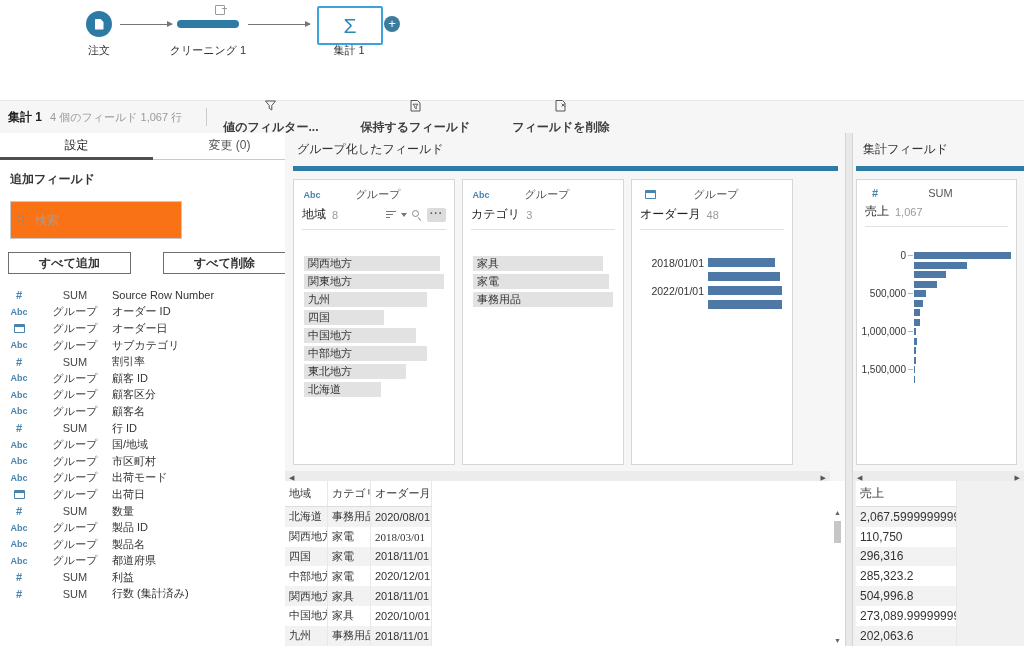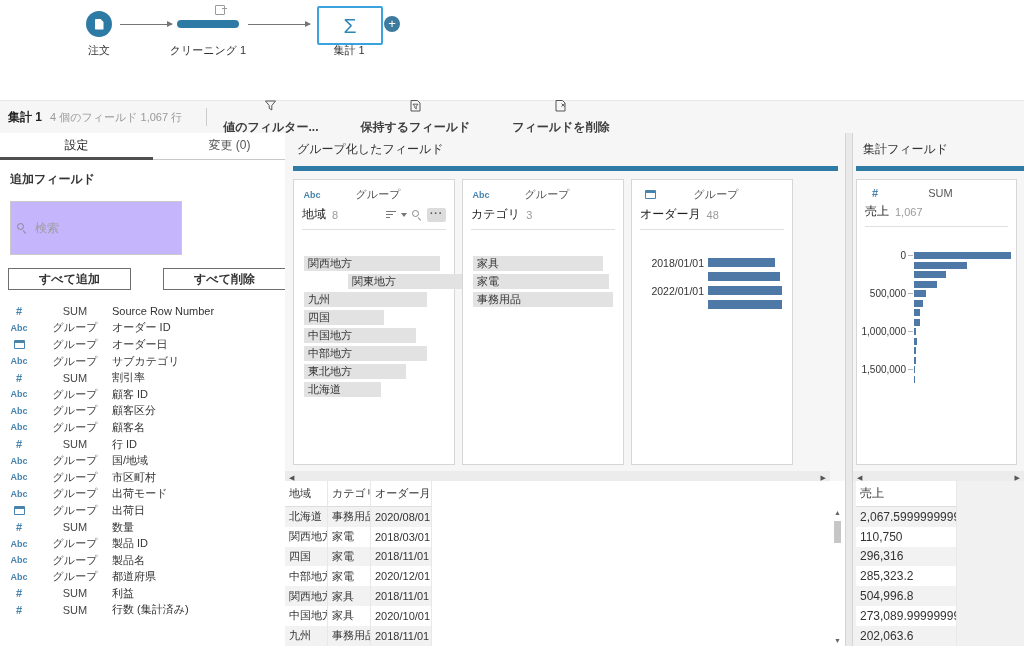--- a/index.html
+++ b/index.html
@@ -42,21 +42,21 @@
   
   .sidebar{position:absolute;left:0;top:133px;width:307px;bottom:0;background:#fff;
     border-right:1px solid #d9d9d9;box-sizing:border-box;}
   .tabs{display:flex;height:27px;}
   .tab{flex:1;text-align:center;font-size:12px;color:#555;line-height:25px;
     border-bottom:1px solid #c9c9c9;box-sizing:border-box;}
   .tab.active{color:#222;border-bottom:3px solid #4f4f4f;}
   .sb-section-title{font-size:12px;color:#333;font-weight:bold;padding:11px 10px 3px;}
   .sb-hint{font-size:12px;color:#a6a6a6;padding:3px 12px 0 10px;line-height:1.35;}
   .sb-search{margin:10px 10px 0;width:158px;height:20px;border:1px solid #c9c9c9;
-    display:flex;align-items:center;padding:16px 6px;gap:6px;background:#c4b5fd;}
+    display:flex;align-items:center;padding:8px 6px;gap:6px;background:#f97316;}
   .sb-search input{border:none;outline:none;flex:1;font-size:12px;color:#333;min-width:0;
     font-family:inherit;background:transparent;}
   .sb-search input::placeholder{color:#9e9e9e;}
   .mag-icon{display:inline-block;width:10px;height:10px;position:relative;flex:none;}
   .mag-icon::before{content:'';position:absolute;left:0;top:0;width:5px;height:5px;border:1px solid #8a8a8a;border-radius:50%;}
   .mag-icon::after{content:'';position:absolute;left:6px;top:7px;width:4px;height:1px;background:#8a8a8a;
     transform:rotate(45deg);transform-origin:left center;}
   .sb-buttons{display:flex;padding:13px 20px 8px 8px;gap:32px;}
   .sb-btn{flex:1;height:22px;border:1px solid #6e6e6e;background:#fff;font-size:12px;font-weight:bold;
     color:#333;text-align:center;line-height:20px;box-sizing:border-box;cursor:default;}
@@ -354,21 +354,21 @@
               <i></i>
             </span>
             <span class="caret-down"></span>
             <span class="mag-icon"></span>
             <span class="menu-btn">···</span>
           </span>
         </div>
         <div class="card-sep"></div>
         <div class="card-body">
           <div class="vrow" style="width: 97%;">関西地方</div>
-          <div class="vrow" style="width: 100%; margin-left: 44px;">関東地方</div>
+          <div class="vrow" style="width: 100%;">関東地方</div>
           <div class="vrow" style="width: 88%;">九州</div>
           <div class="vrow" style="width: 57%;">四国</div>
           <div class="vrow" style="width: 80%;">中国地方</div>
           <div class="vrow" style="width: 88%;">中部地方</div>
           <div class="vrow" style="width: 73%;">東北地方</div>
           <div class="vrow" style="width: 55%;">北海道</div>
         </div>
       </div>
       <div class="card">
         <div class="card-r1">
@@ -433,21 +433,21 @@
         <div class="gcell" style="width: 61px;">オーダー月</div>
       </div>
       <div class="grow striped">
         <div class="gcell" style="width: 43px;">北海道</div>
         <div class="gcell" style="width: 43px;">事務用品</div>
         <div class="gcell" style="width: 61px;">2020/08/01</div>
       </div>
       <div class="grow">
         <div class="gcell" style="width: 43px;">関西地方</div>
         <div class="gcell" style="width: 43px;">家電</div>
-        <div class="gcell" style="width: 61px;">2018/03/01</div>
+        <div class="gcell" style="width: 61px; font-family: Liberation Serif, serif;">2018/03/01</div>
       </div>
       <div class="grow striped">
         <div class="gcell" style="width: 43px;">四国</div>
         <div class="gcell" style="width: 43px;">家電</div>
         <div class="gcell" style="width: 61px;">2018/11/01</div>
       </div>
       <div class="grow">
         <div class="gcell" style="width: 43px;">中部地方</div>
         <div class="gcell" style="width: 43px;">家電</div>
         <div class="gcell" style="width: 61px;">2020/12/01</div>

